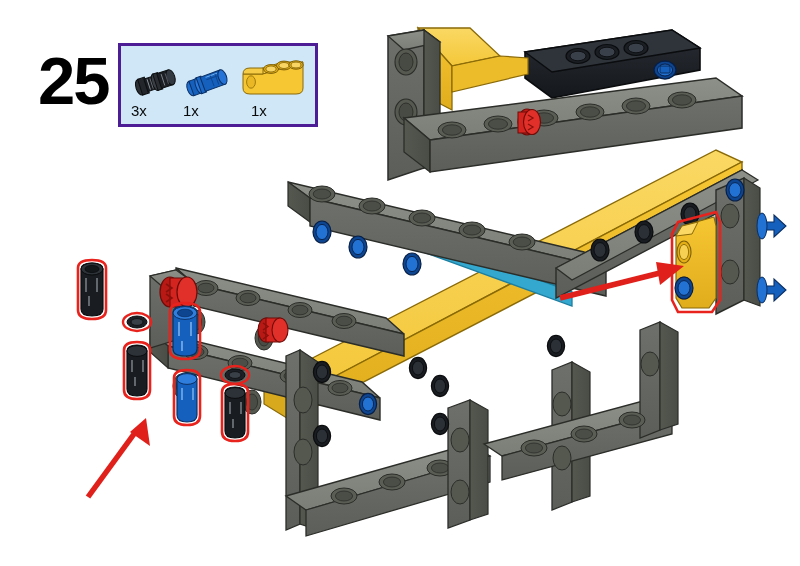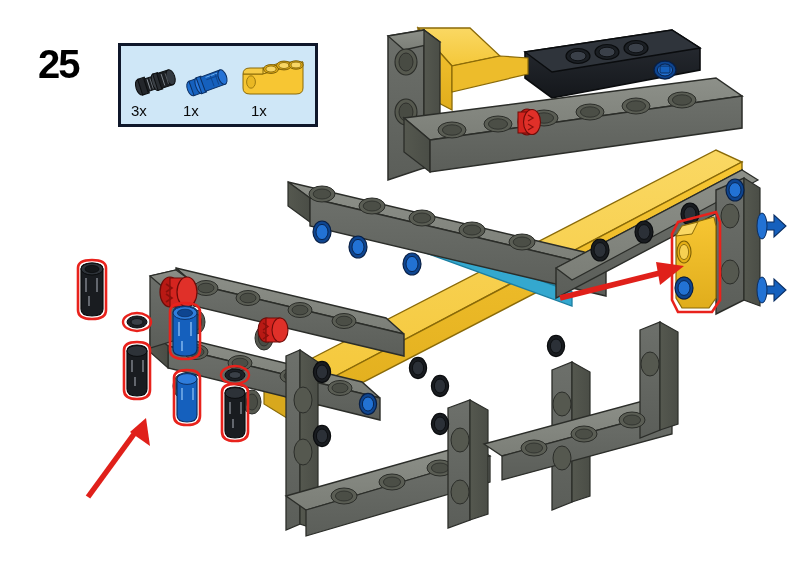--- a/index.html
+++ b/index.html
@@ -15,39 +15,39 @@
     width: 800px;
     height: 566px;
     background: #ffffff;
     overflow: hidden;
   }
 
   
   #step-number {
     position: absolute;
     left: 38px;
-    top: 36px;
+    top: 52px;
     font-family: "Liberation Sans", sans-serif;
     font-weight: bold;
-    font-size: 40px;
+    font-size: 67px;
     line-height: 57px;
     letter-spacing: -2px;
     color: #000000;
     user-select: none;
   }
 
   
   #parts-callout {
     position: absolute;
     left: 118px;
     top: 43px;
     width: 200px;
     height: 84px;
     background: #cfe7f7;
-    border: 3px solid #0f172a;
+    border: 3px solid #4c1d95;
     box-sizing: border-box;
   }
   .part-entry {
     position: absolute;
     text-align: left;
   }
   .part-qty {
     position: absolute;
     font-family: "Liberation Sans", sans-serif;
     font-size: 15px;

